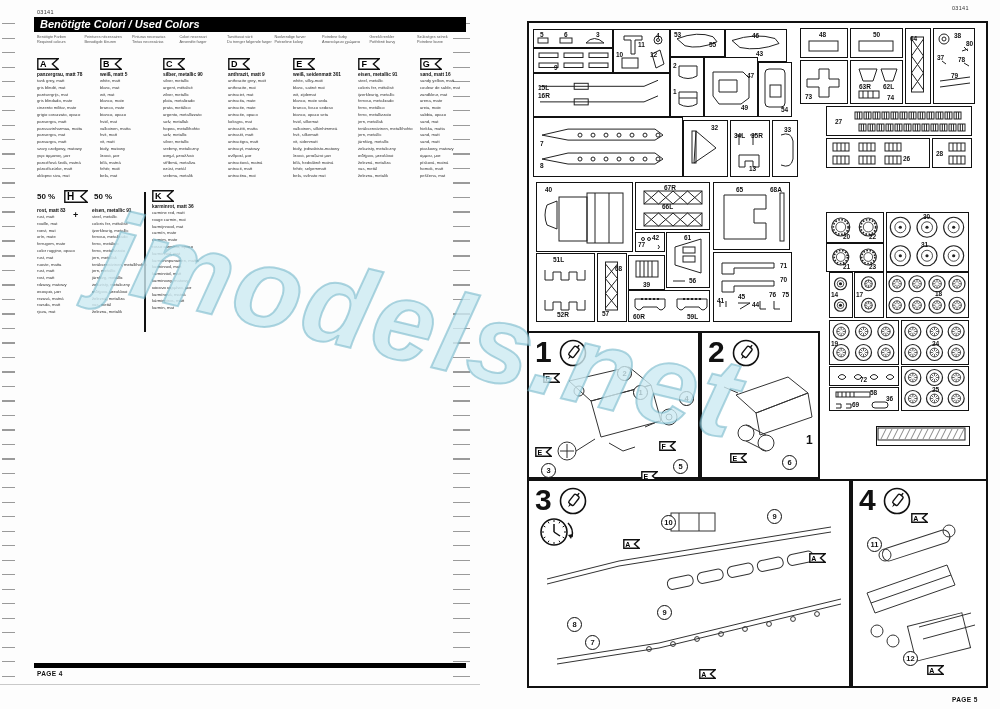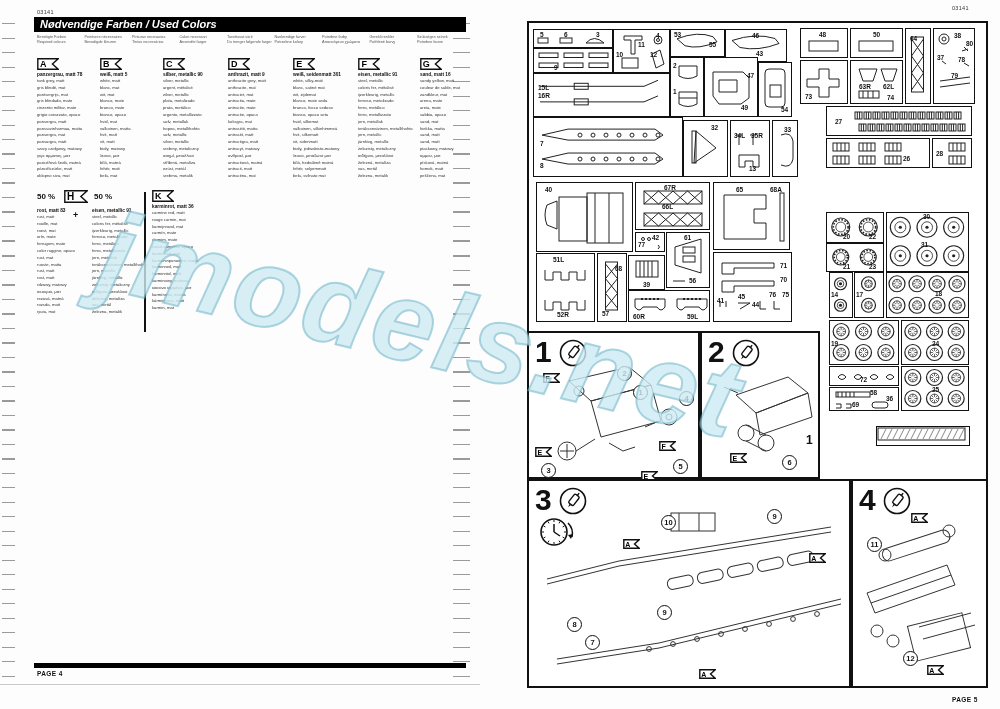--- a/index.html
+++ b/index.html
@@ -48,21 +48,21 @@
   }
 </style>
 </head>
 <body>
 
 <div class="ticks" id="ticks-left"></div>
 <div class="ticks" id="ticks-right"></div>
 
 <div class="abs code-text" style="left:37px;top:9px;">03141</div>
 <div class="abs" id="title-bar">
-  <span>Nødvendige Farben / Used Colors</span>
+  <span>Benötigte Colori / Used Colors</span>
 </div>
 <div id="subheaders">
     <div class="subhead" style="left: 37px; top: 35px;">
       <div>Benötigte Farben</div>
       <div>Required colours</div>
     </div>
     <div class="subhead" style="left: 84.5px; top: 35px;">
       <div>Peintures nécessaires</div>
       <div>Benodigde kleuren</div>
     </div>

